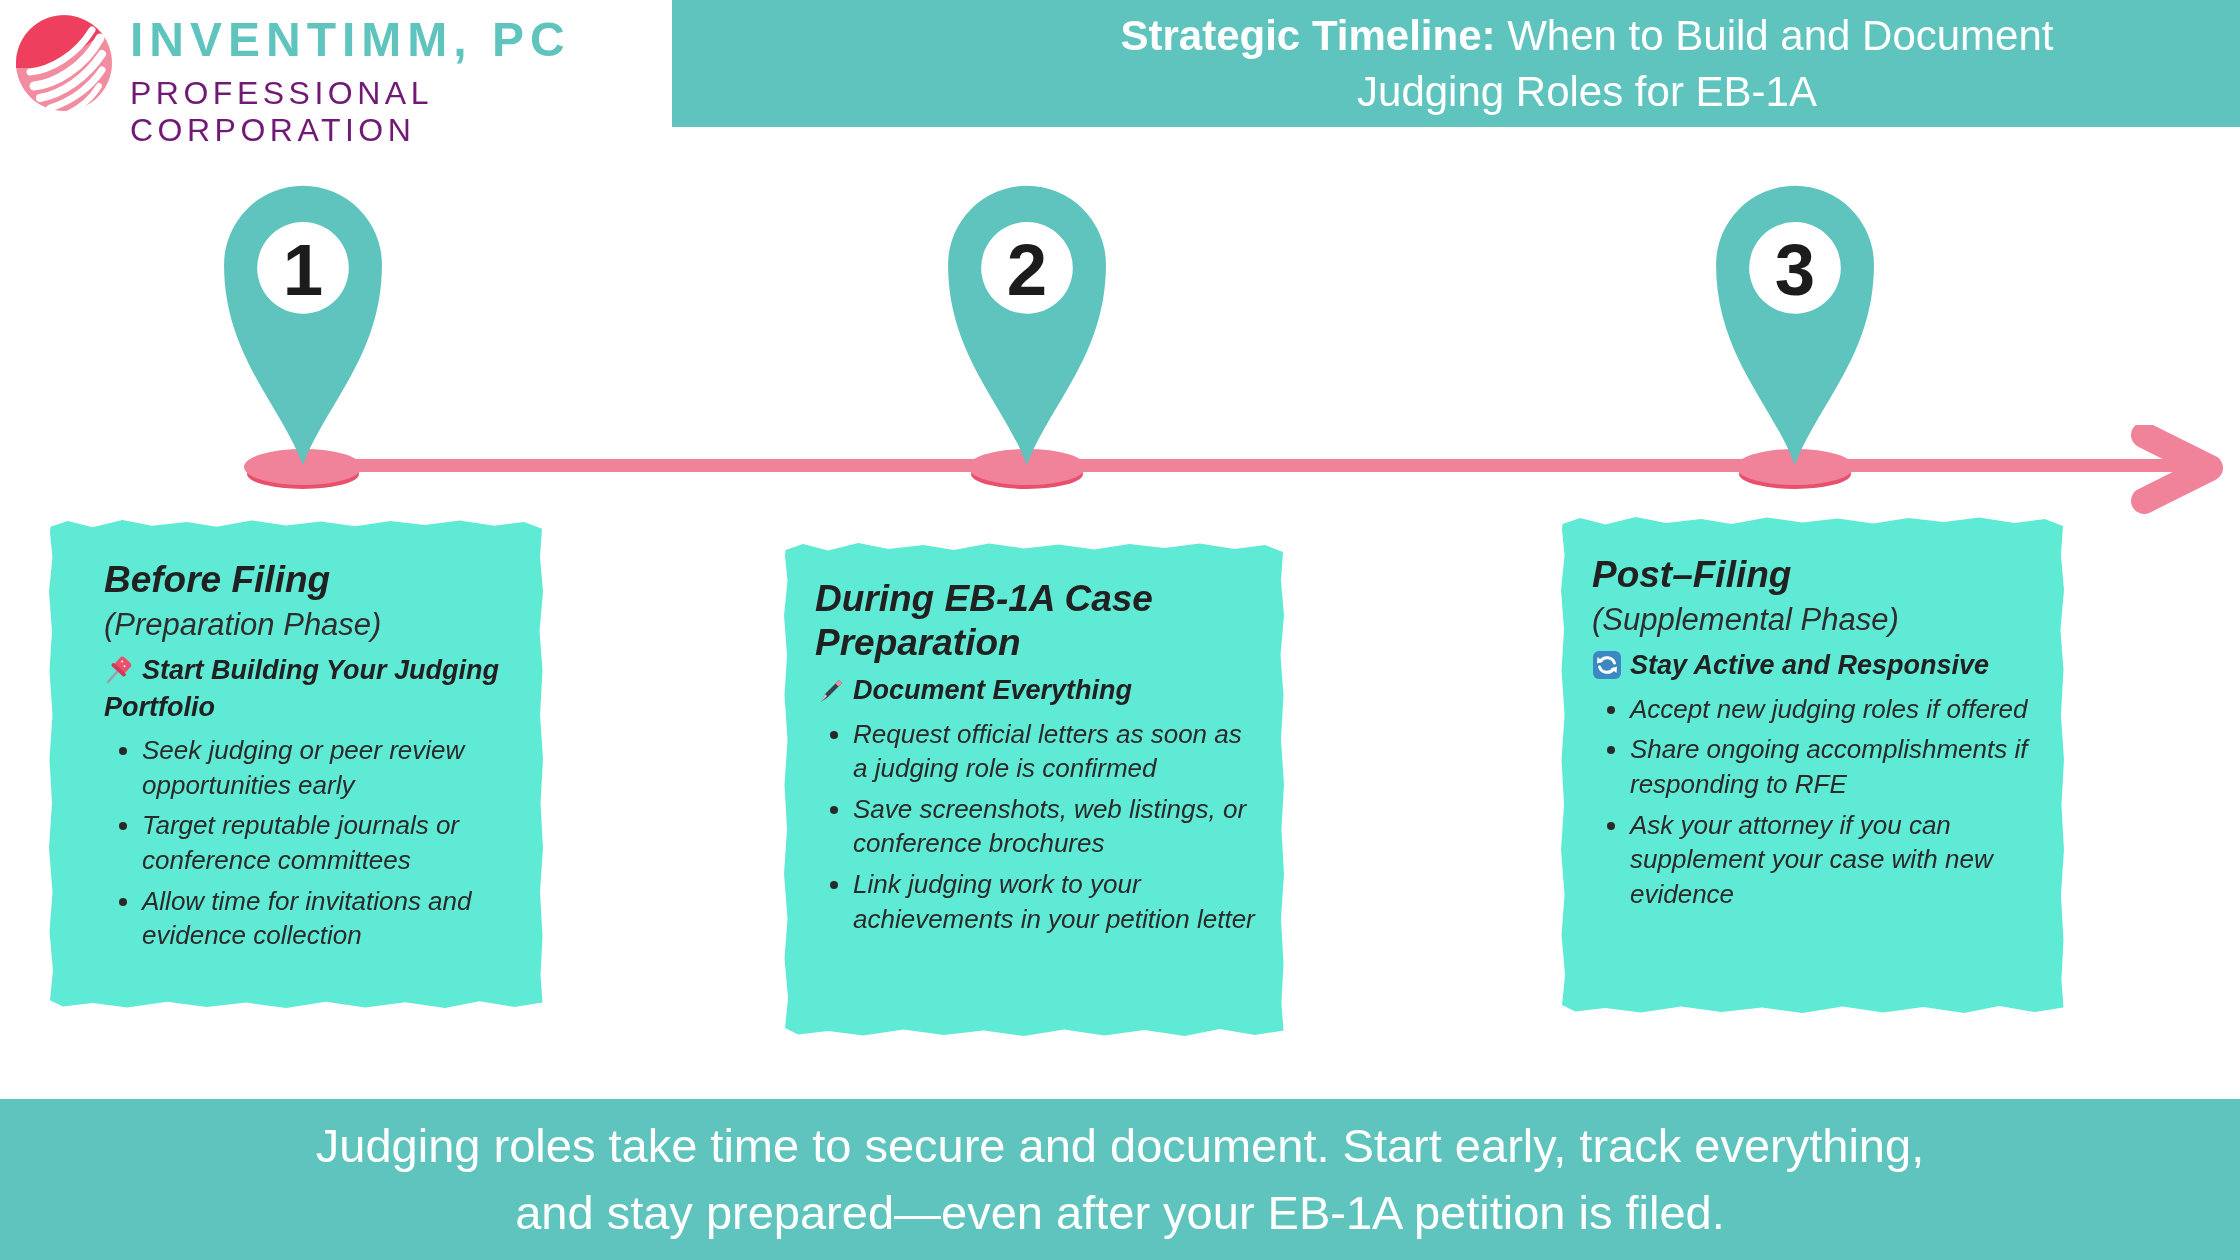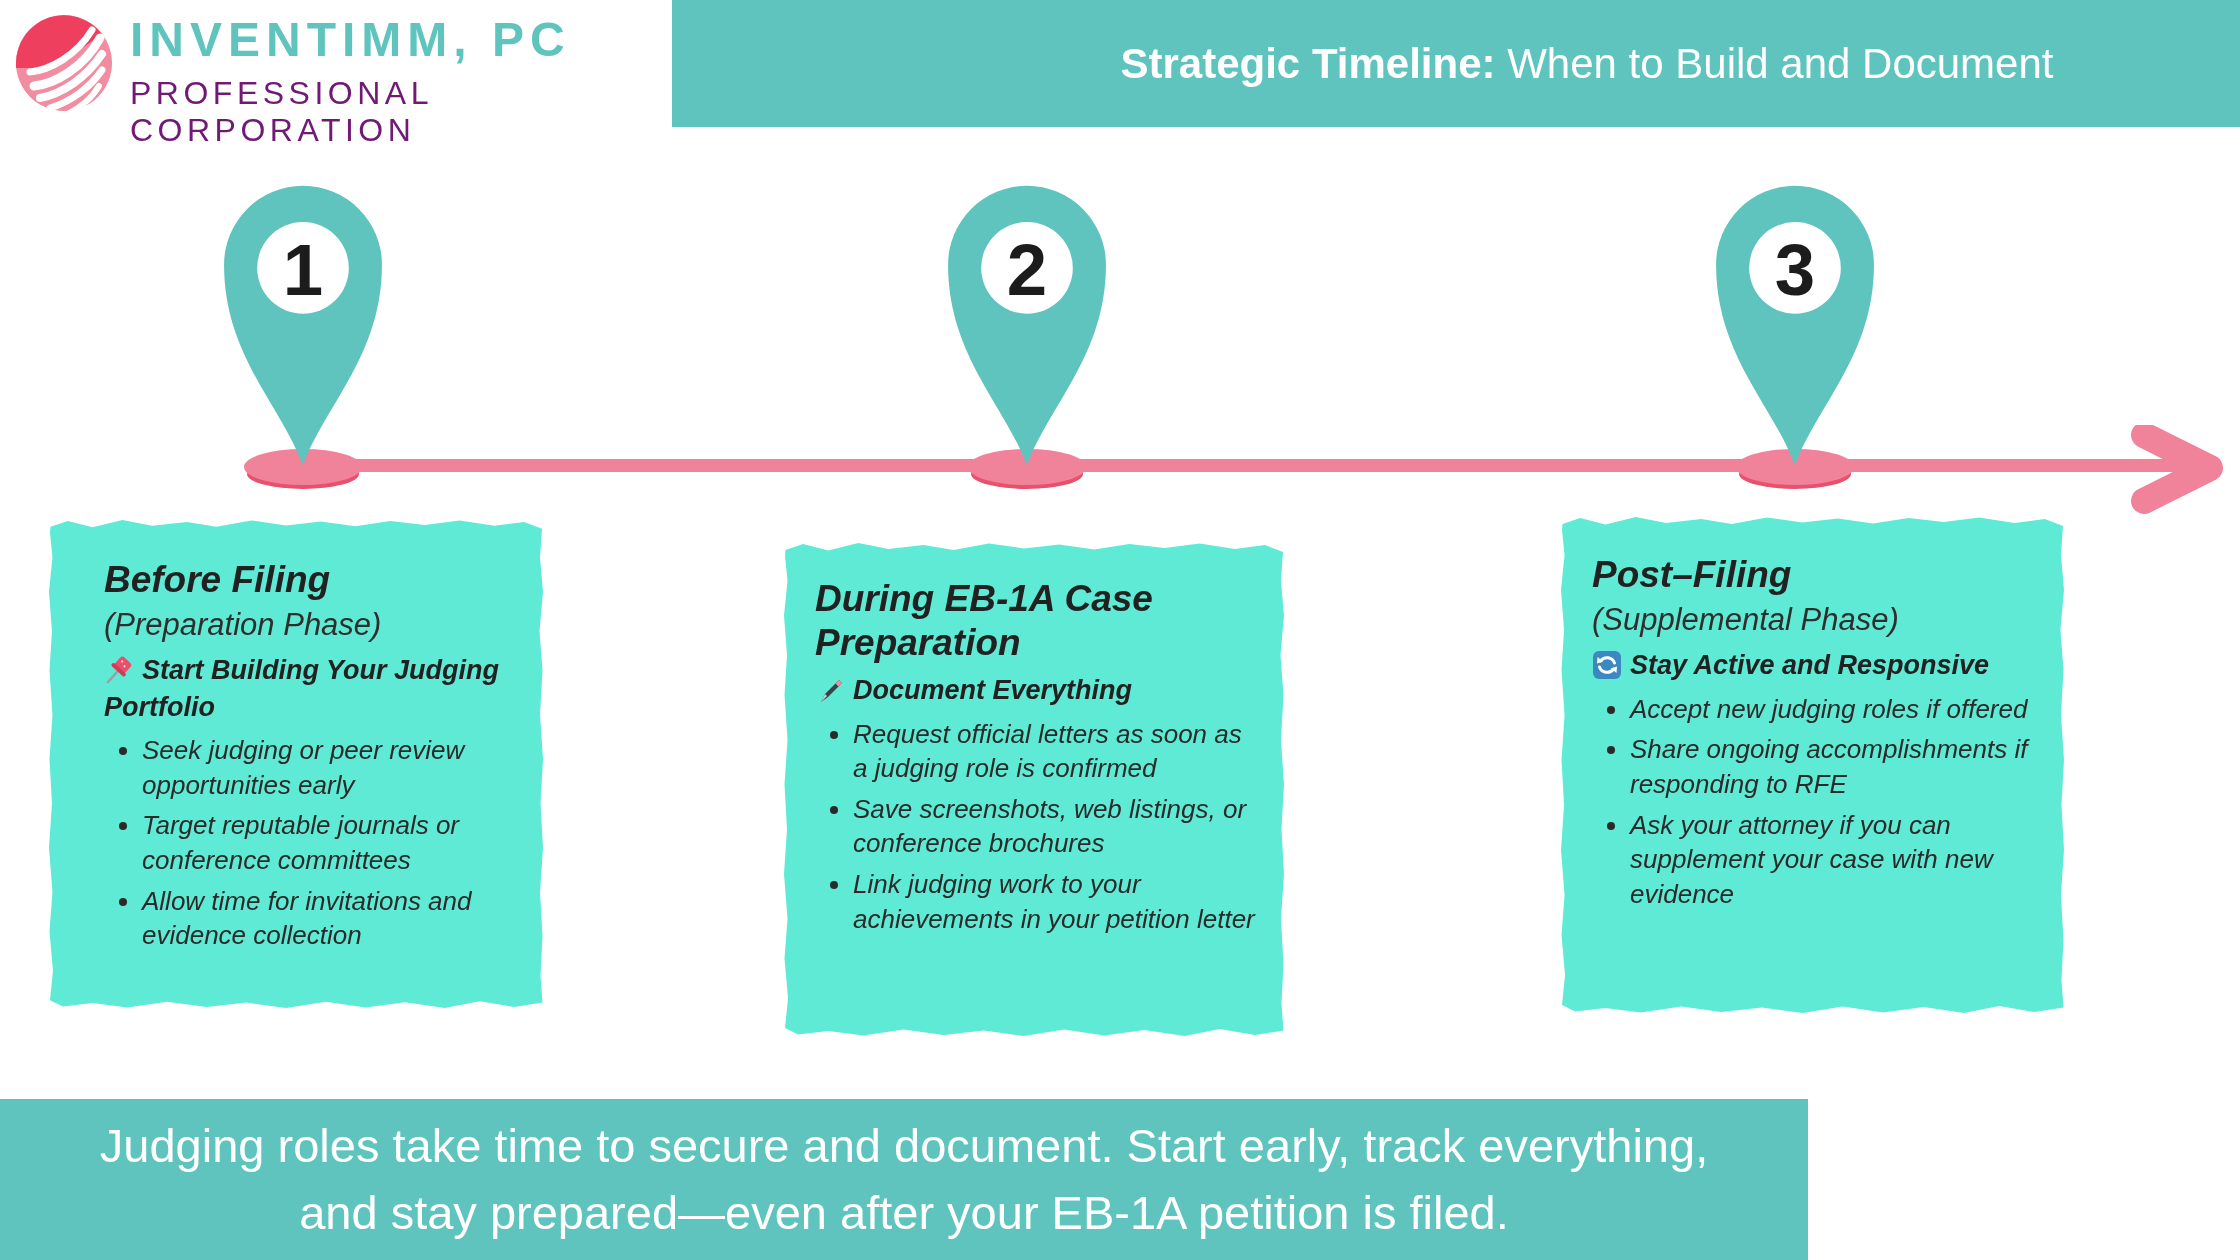--- a/index.html
+++ b/index.html
@@ -41,21 +41,21 @@
   .card-2{left:783px;top:541px;width:502px;height:497px;padding:36px 28px 20px 32px;}
   .card-3{left:1560px;top:515px;width:505px;height:500px;padding:38px 26px 20px 32px;}
   .card h3{margin:0;font-size:37px;font-weight:700;line-height:1.18;color:#212121;}
   .card .phase{margin:4px 0 2px 0;font-size:31px;font-weight:400;color:#2e2e2e;line-height:1.25;}
   .card .lead{margin:8px 0 2px 0;font-size:27px;font-weight:700;color:#212121;line-height:1.35;}
   .card .lead svg{vertical-align:-6px;margin-right:8px;}
   .card ul{margin:8px 0 0 0;padding-left:38px;font-size:26px;line-height:1.33;color:#2a2a2a;}
   .card li{margin-bottom:6px;}
   
   .footer-band{
-    position:absolute;left:0;top:1099px;width:1808px;height:161px;background:#5FC4BD;
+    position:absolute;left:0;top:1099px;width:2240px;height:161px;background:#5FC4BD;
     display:flex;align-items:center;justify-content:center;text-align:center;
   }
   .footer-text{color:#ffffff;font-size:47px;line-height:1.42;font-weight:400;}
 </style>
 </head>
 <body>
 
 <div id="canvas">
 
   <div class="logo-area">
@@ -72,20 +72,21 @@
     </svg>
     <div class="brand-text">
       <div class="brand-name">INVENTIMM, PC</div>
       <div class="brand-tagline">PROFESSIONAL CORPORATION</div>
     </div>
   </div>
 
   <div class="header-band">
     <div class="header-title">
       <span class="tb">Strategic Timeline:</span><span> When to Build and Document</span><br>
+      <span>Judging Roles for EB-1A</span>
     </div>
   </div>
 
   <div class="tl-line"></div>
   <svg class="tl-arrow" viewBox="0 0 110 90" aria-hidden="true">
     <polyline points="14,10 80,43 14,76" fill="none" stroke="#F0829A" stroke-width="26" stroke-linecap="round" stroke-linejoin="round"></polyline>
   </svg>
 
   <div class="tl-dot dot-1"></div>
   <div class="tl-dot dot-2"></div>

